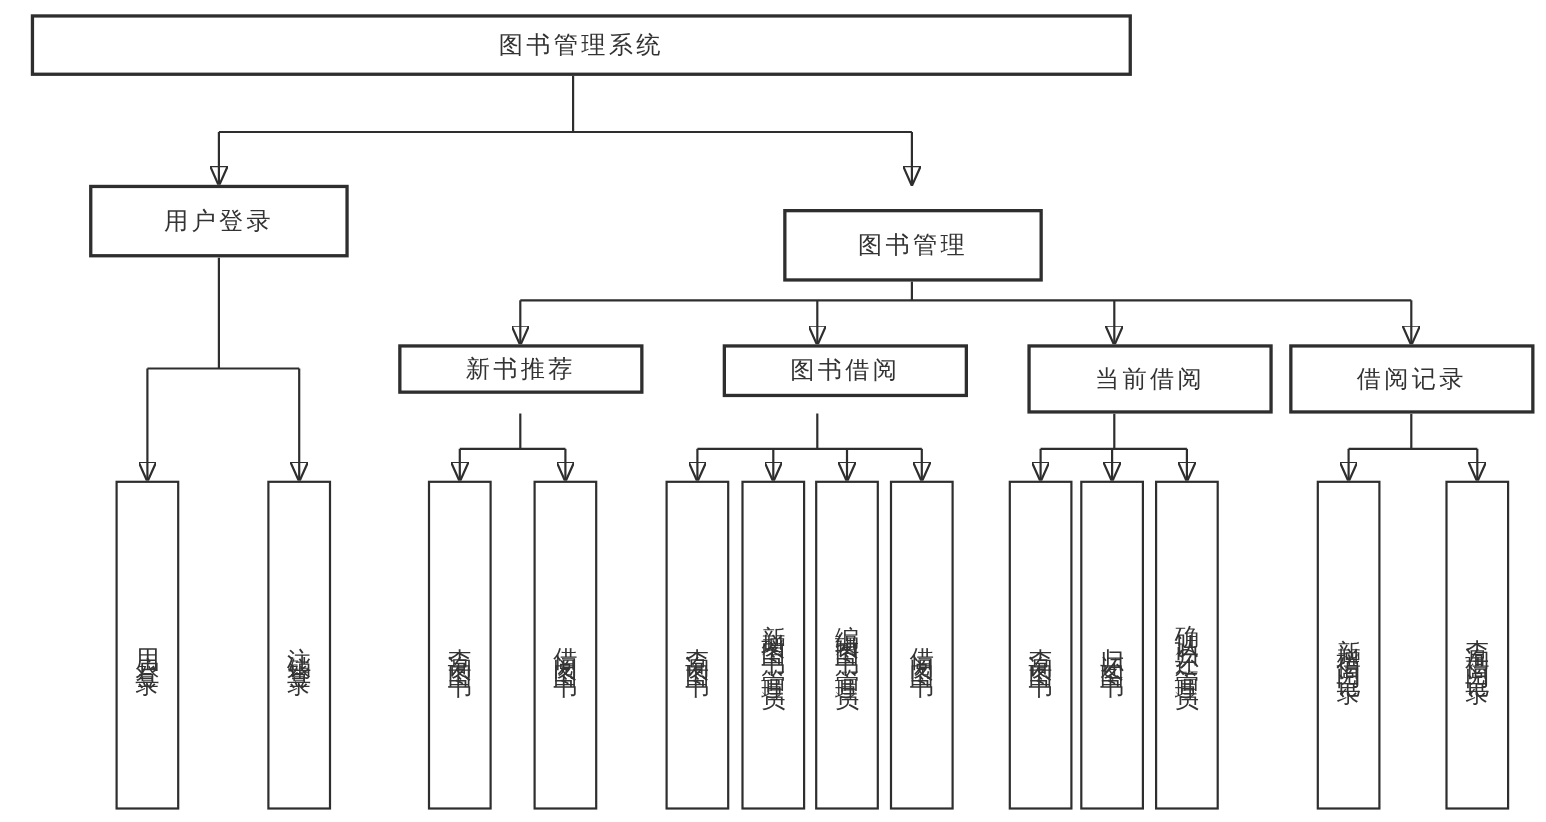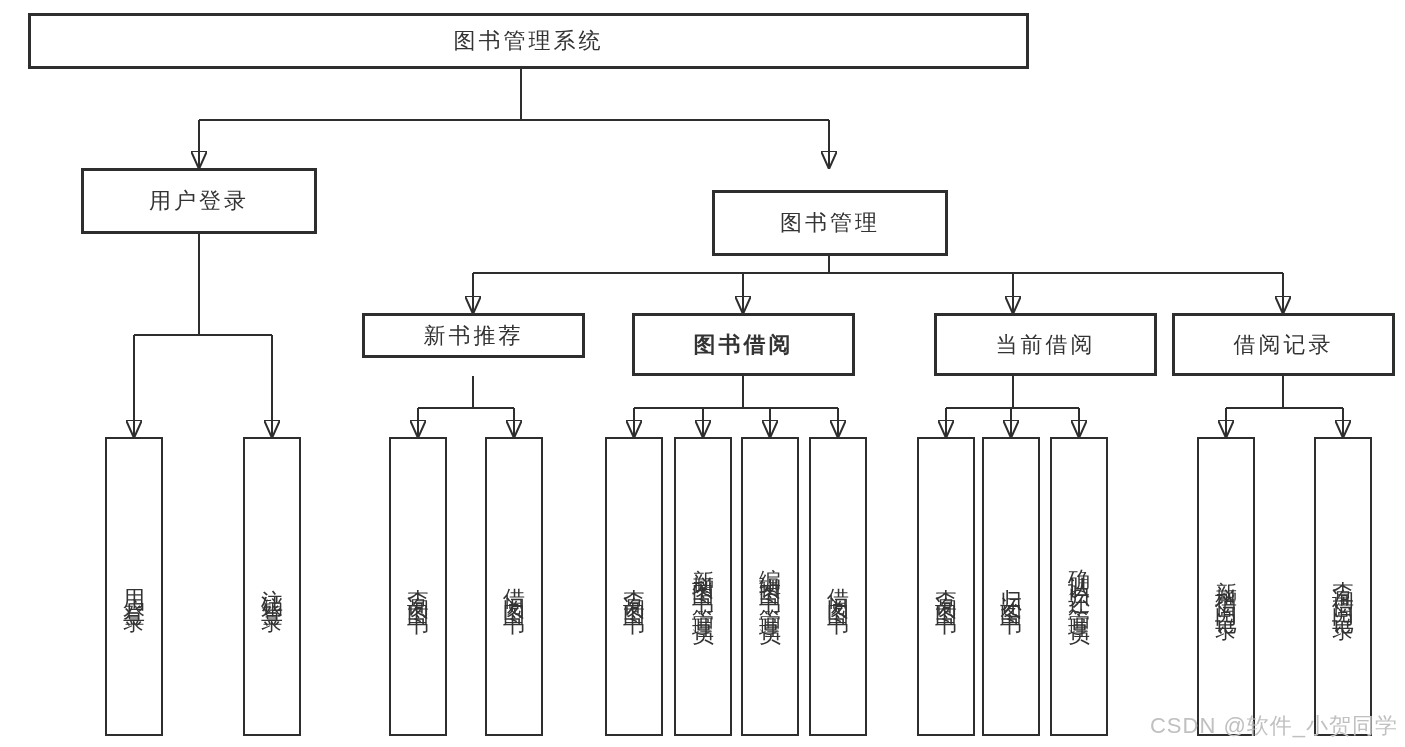--- a/index.html
+++ b/index.html
@@ -39,21 +39,21 @@
     font-size:22px;
     line-height:1.0;
   }
   
   .n-root {left:28px;  top:13px;  width:1001px;height:56px;}
   
   .n-l2a  {left:81px;  top:168px; width:236px; height:66px;}
   .n-l2b  {left:712px; top:168px; width:236px; height:66px;margin-top:22px;}
   
   .n-l3a  {left:362px; top:313px; width:223px; height:45px;}
-  .n-l3b  {left:632px; top:313px; width:223px; height:63px;font-weight:bold;}
+  .n-l3b  {left:657px; top:313px; width:223px; height:48px;}
   .n-l3c  {left:902px; top:313px; width:223px; height:63px;margin-left:32px;}
   .n-l3d  {left:1172px;top:313px; width:223px; height:63px;}
   
   .leaf{top:437px;height:299px;width:58px;}
   .n-lf1 {left:105px;}
   .n-lf2 {left:243px;}
   .n-lf3 {left:389px;}
   .n-lf4 {left:485px;}
   .n-lf5 {left:605px;}
   .n-lf6 {left:674px;}
@@ -177,14 +177,13 @@
   <div class="node leaf n-lf11">
     <span>确认归还（管理员）</span>
   </div>
   <div class="node leaf n-lf12">
     <span>新增借阅记录</span>
   </div>
   <div class="node leaf n-lf13">
     <span>查询借阅记录</span>
   </div>
 
-  <div id="watermark">CSDN @软件_小贺同学</div>
 </div>
 
 </body></html>

